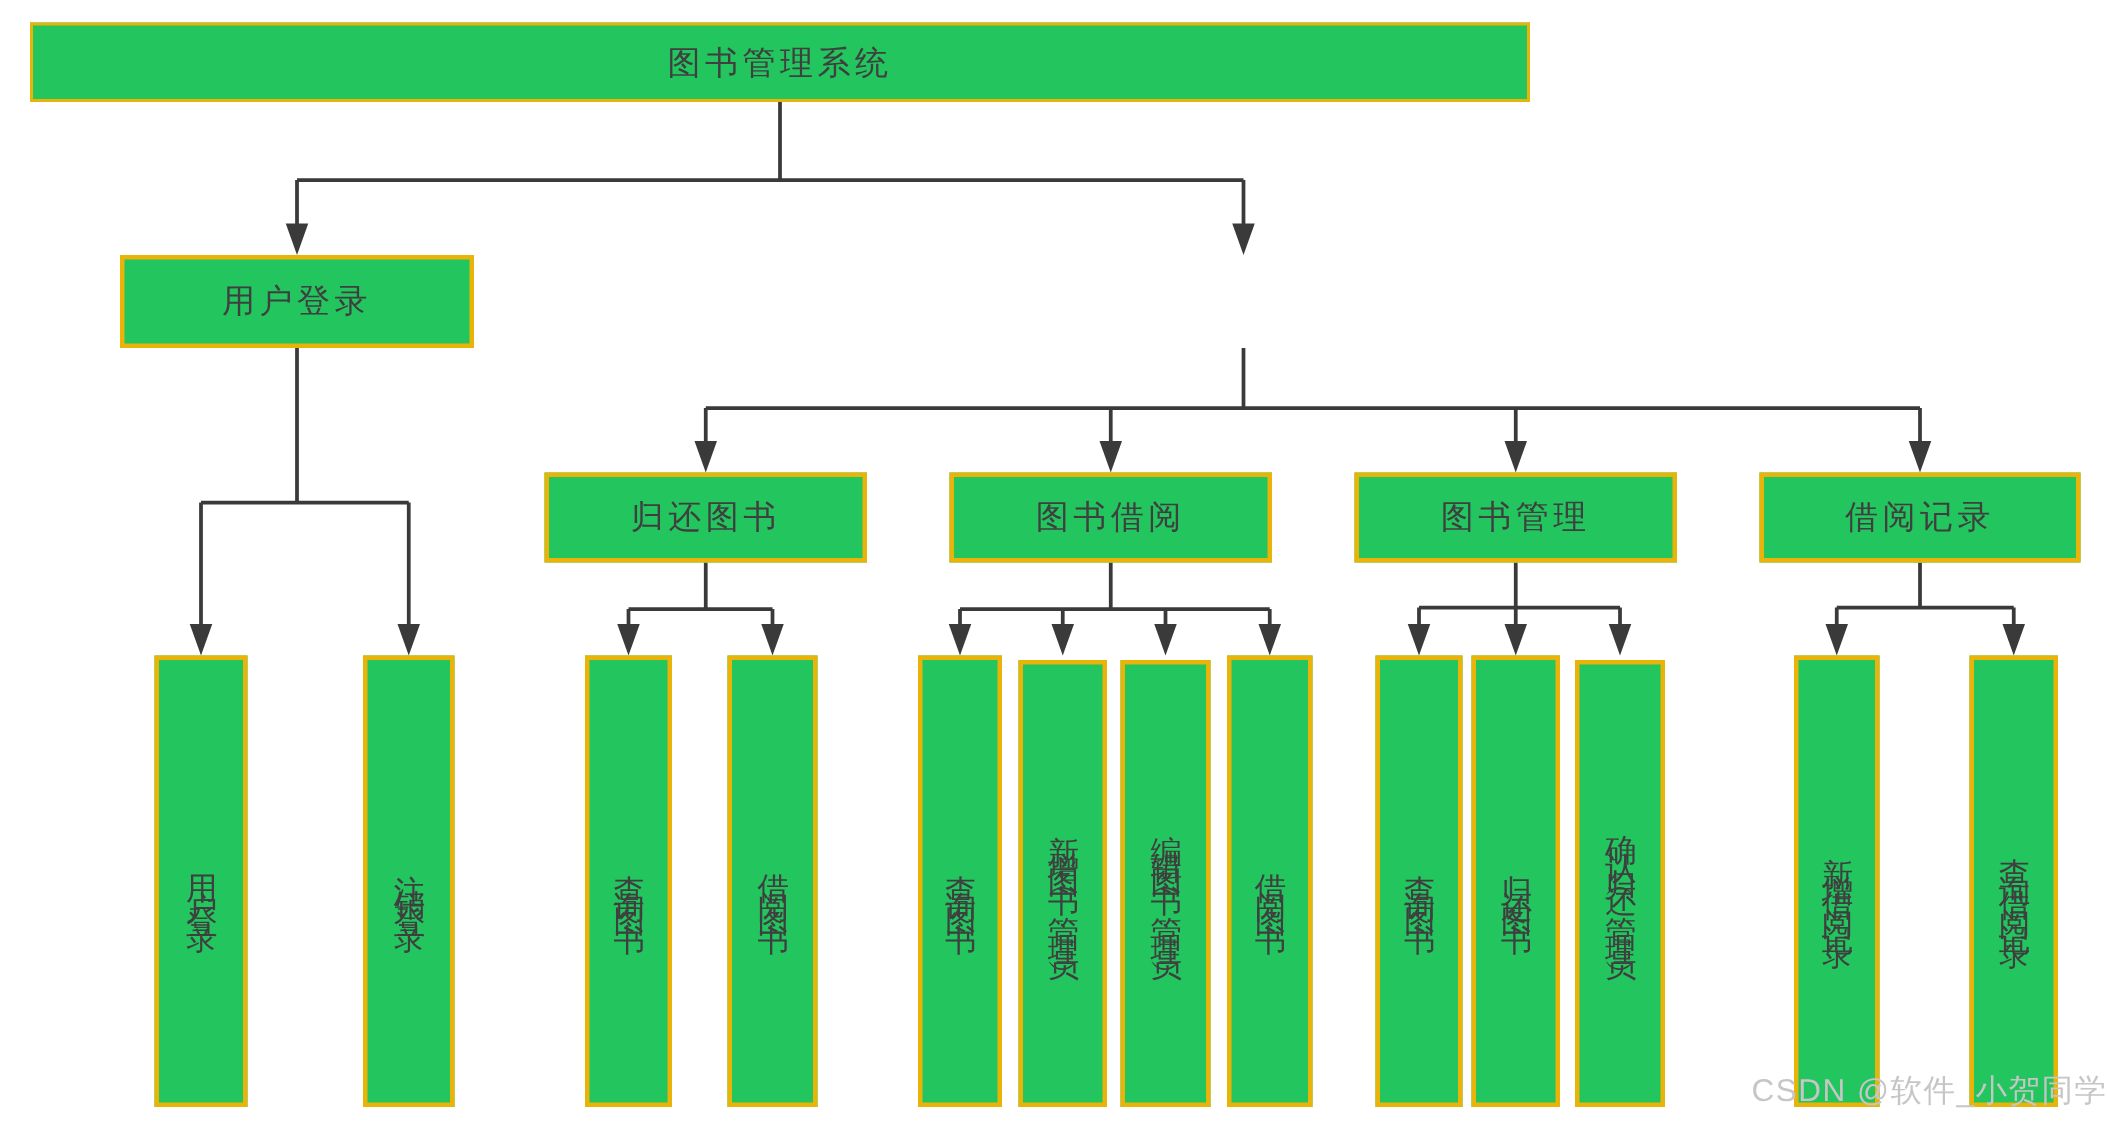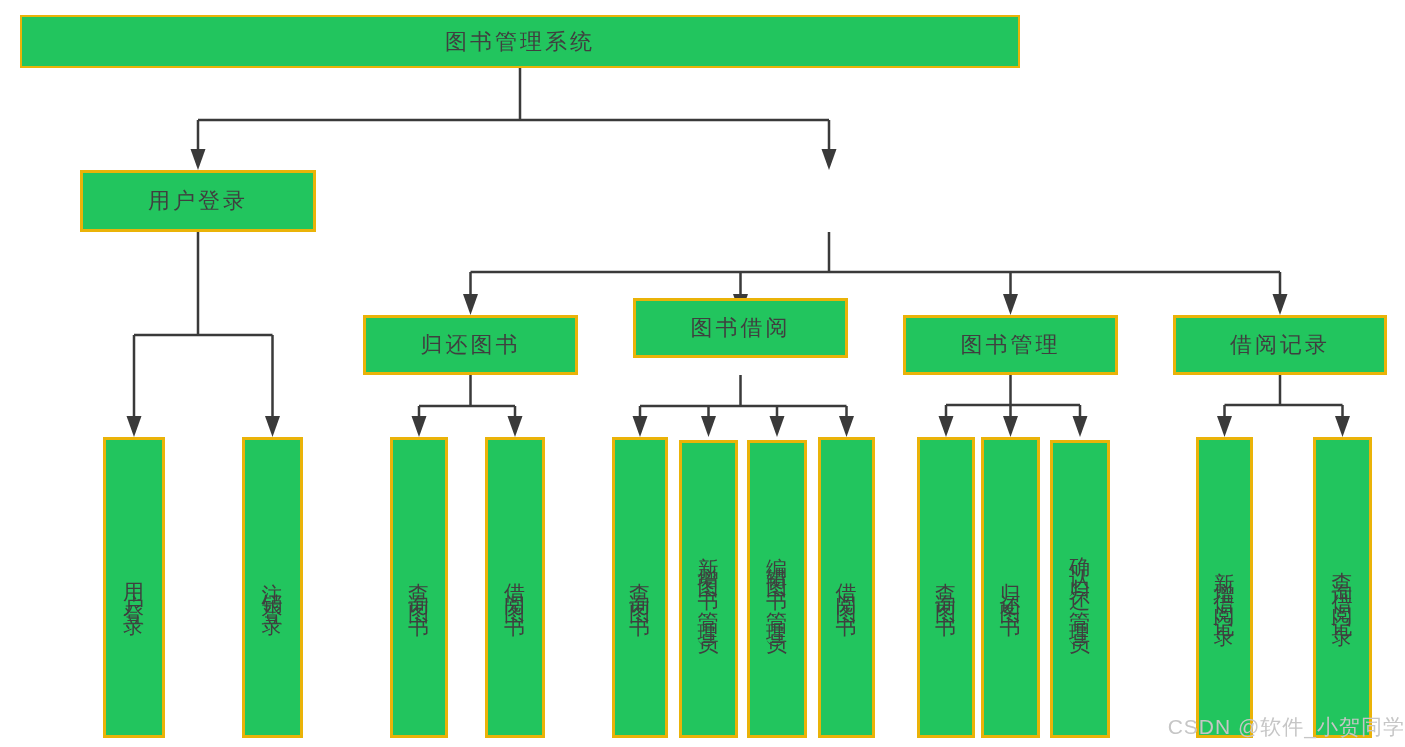--- a/index.html
+++ b/index.html
@@ -89,21 +89,21 @@
     <span>图书管理系统</span>
   </div>
 
   <div class="node" style="left:80px;top:170px;width:236px;height:62px">
     <span>用户登录</span>
   </div>
 
   <div class="node" style="left:363px;top:315px;width:215px;height:60px">
     <span>归还图书</span>
   </div>
-  <div class="node" style="left:633px;top:298px;width:215px;height:60px">
+  <div class="node" style="left:633px;top:315px;width:215px;height:60px">
     <span>图书借阅</span>
   </div>
   <div class="node" style="left:903px;top:315px;width:215px;height:60px">
     <span>图书管理</span>
   </div>
   <div class="node" style="left:1173px;top:315px;width:214px;height:60px">
     <span>借阅记录</span>
   </div>
 
   <div class="node" style="left:103px;top:437px;width:62px;height:301px">

